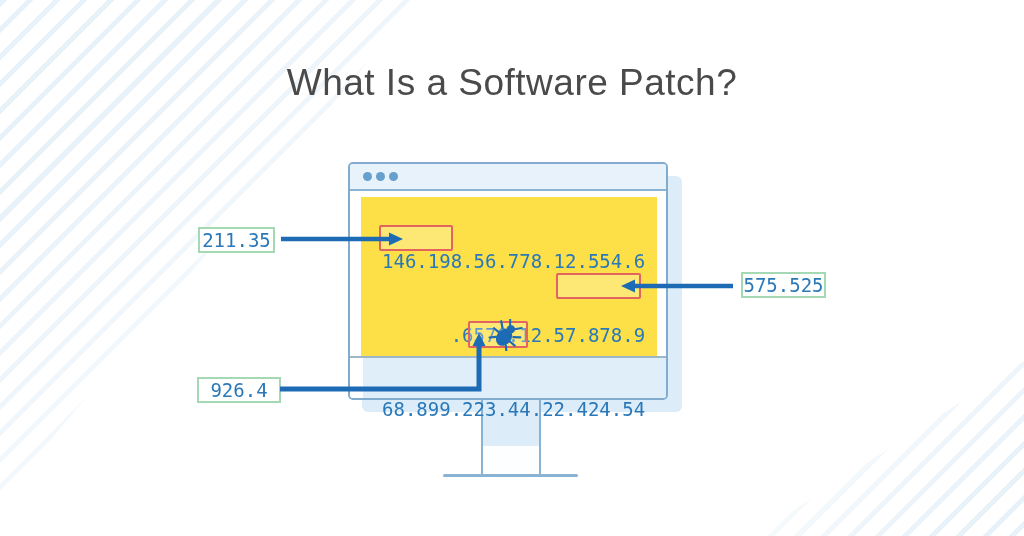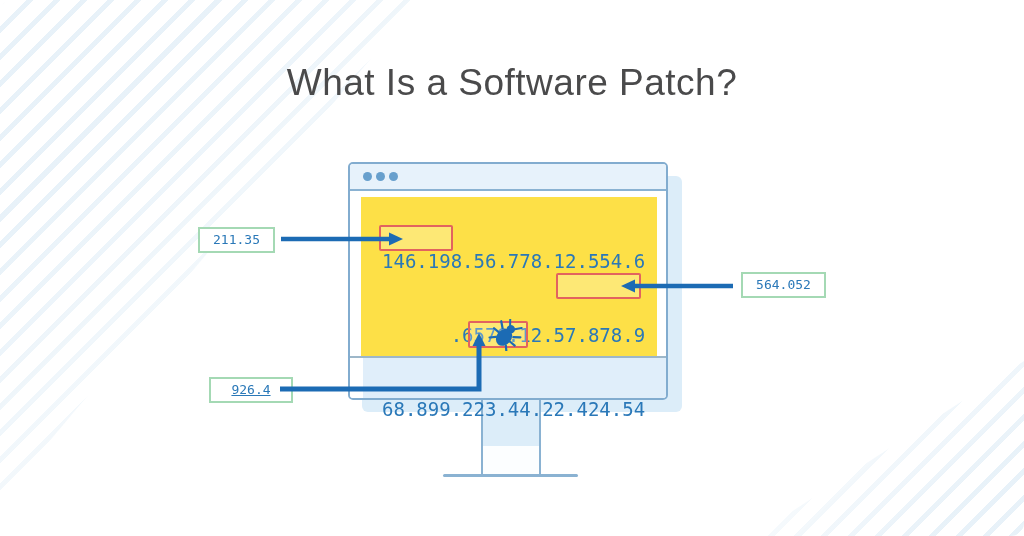--- a/index.html
+++ b/index.html
@@ -1,18 +1,18 @@
 <!DOCTYPE html>
 <html><head>
 <meta charset="utf-8">
 <style>
   html,body{margin:0;padding:0;background:#ffffff;}
   .canvas{
     position:relative;width:1024px;height:536px;overflow:hidden;
-    background:#ffffff;font-family:"Liberation Sans",sans-serif;border-radius:13px;
+    background:#ffffff;font-family:"Liberation Sans",sans-serif;
   }
   
   .stripes{position:absolute;z-index:0;pointer-events:none;
     background:repeating-linear-gradient(135deg, rgba(213,231,244,0.55) 0 5px, rgba(255,255,255,0) 5px 19px);}
   .stripes-tl{left:0;top:0;width:420px;height:500px;
     clip-path:polygon(0 0,100% 0,0 100%);
     -webkit-mask-image:linear-gradient(135deg,#000 25%,transparent 85%);
     mask-image:linear-gradient(135deg,#000 25%,transparent 85%);}
   .stripes-br{right:0;bottom:0;width:270px;height:175px;
     clip-path:polygon(100% 100%,0 100%,100% 0);
@@ -47,25 +47,25 @@
   
   .gap{position:absolute;border:2px solid #e2635f;border-radius:2px;
     background:rgba(255,255,255,0.25);}
   .gap1{left:18px;top:28px;width:70px;height:22px;}
   .gap2{left:195px;top:76px;width:81px;height:22px;}
   .gap3{left:107px;top:124px;width:56px;height:23px;overflow:visible;}
   .bug{position:absolute;left:18px;top:-4px;}
   
   .patch-label{position:absolute;z-index:4;box-sizing:border-box;
     border:2px solid #a4d9b4;background:#ffffff;color:#2a78b8;
-    font-family:"DejaVu Sans Mono",monospace;font-size:13px;line-height:22px;
+    font-family:"DejaVu Sans Mono",monospace;font-size:19px;line-height:22px;
     text-align:center;height:26px;}
   .label1{left:198px;top:227px;width:77px;}
   .label2{left:741px;top:272px;width:85px;}
-  .label3{left:209px;top:377px;width:84px;text-decoration:underline;}
+  .label3{left:197px;top:377px;width:84px;}
   .arrows{position:absolute;left:0;top:0;z-index:10;pointer-events:none;}
 </style>
 </head>
 <body>
 
 <div class="canvas">
 
   <div class="stripes stripes-tl"></div>
   <div class="stripes stripes-br"></div>
 
@@ -102,21 +102,21 @@
             <ellipse cx="0" cy="3" rx="7.3" ry="9.3" stroke="none"></ellipse>
           </g>
         </svg>
       </div>
     </div>
 
     <div class="footer"></div>
   </div>
 
   <div class="patch-label label1">211.35</div>
-  <div class="patch-label label2">564.052</div>
+  <div class="patch-label label2">575.525</div>
   <div class="patch-label label3">926.4</div>
 
   <svg class="arrows" width="1024" height="536" viewBox="0 0 1024 536">
     <g stroke="#1c6bb4" fill="#1c6bb4">
       <line x1="281" y1="239" x2="390" y2="239" stroke-width="4.5"></line>
       <polygon points="403,239 389,232.5 389,245.5" stroke="none"></polygon>
     </g>
     <g stroke="#1c6bb4" fill="#1c6bb4">
       <line x1="733" y1="286" x2="634" y2="286" stroke-width="4.5"></line>
       <polygon points="621,286 635,279.5 635,292.5" stroke="none"></polygon>

